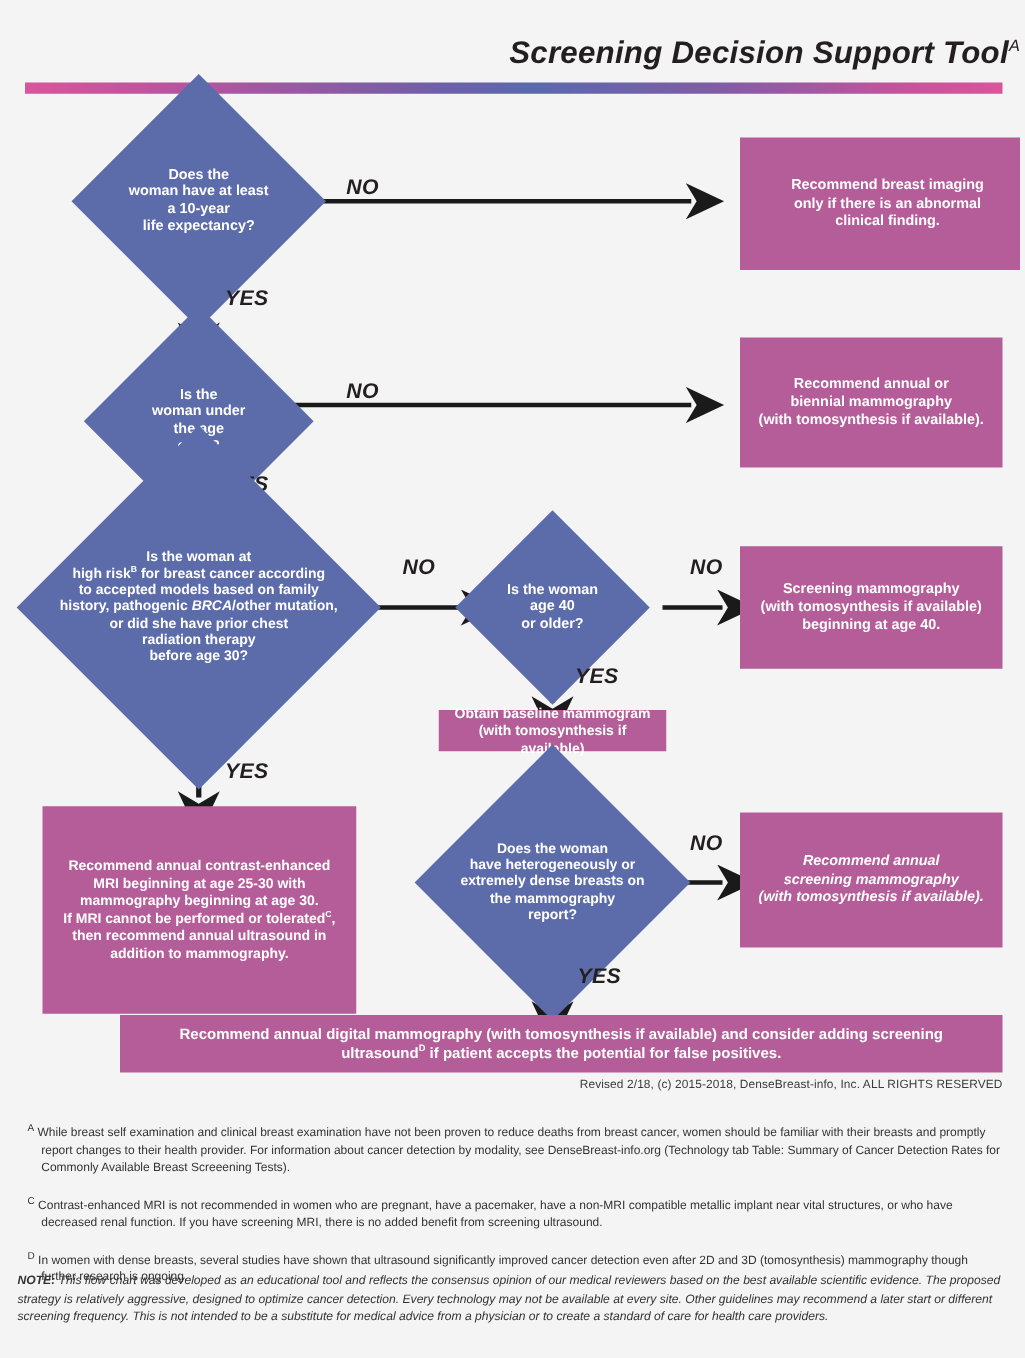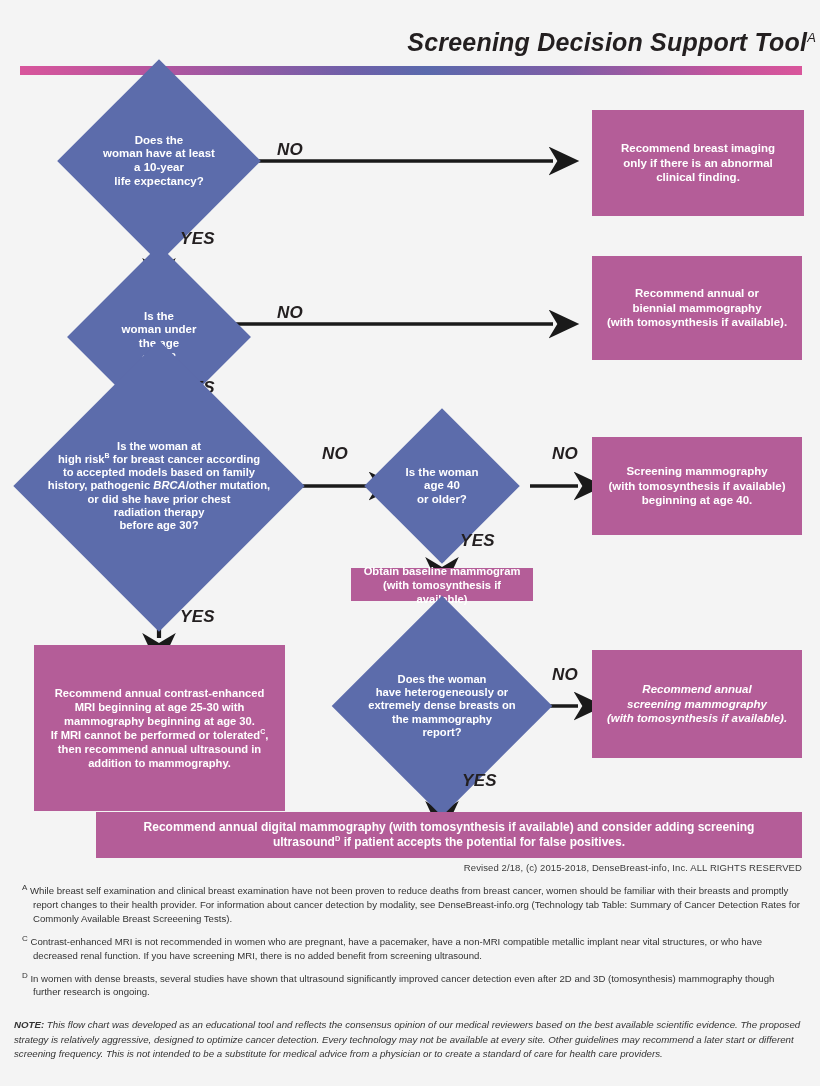--- a/index.html
+++ b/index.html
@@ -59,21 +59,21 @@
 
   
   .revised{
     position:absolute;right:18px;top:862px;
     font-size:9.5px;color:#3a3a3a;letter-spacing:.1px;
   }
   .notes{
     position:absolute;left:22px;top:884px;width:780px;
     font-size:9.6px;line-height:1.45;color:#333;
   }
-  .note{margin:0 0 9px 0;padding-left:11px;text-indent:-11px;}
+  .note{margin:16px 0 9px 0;padding-left:11px;text-indent:-11px;}
   .note sup{font-size:8px;}
   .finalnote{
     position:absolute;left:14px;top:1018px;width:794px;
     font-size:9.7px;line-height:1.5;font-style:italic;color:#333;
   }
   .finalnote b{font-style:italic;font-weight:bold;}
 </style>
 </head>
 <body>
 
@@ -115,33 +115,33 @@
   </svg>
 
   <div class="diamond" style="left:87px;top:89px;width:144px;height:144px;">
     <div class="dtext" style="font-size:11.5px;">
       <span class="lines">Does the<br>woman have at least<br>a 10-year<br>life expectancy?</span>
     </div>
   </div>
   <div class="lbl" style="left:277px;top:140px;">NO</div>
   <div class="lbl" style="left:180px;top:229px;">YES</div>
 
-  <div class="pinkbox" style="left:592px;top:110px;width:212px;height:106px;font-size:11.5px;">
+  <div class="pinkbox" style="left:592px;top:110px;width:212px;height:106px;font-size:11.5px;padding-left:12px;">
     <div class="inner">Recommend breast imaging<br>only if there is an abnormal<br>clinical finding.</div>
   </div>
 
   <div class="diamond" style="left:94px;top:272px;width:130px;height:130px;">
     <div class="dtext" style="font-size:11.5px;">
       <span class="lines">Is the<br>woman under<br>the age<br>of 75?</span>
     </div>
   </div>
   <div class="lbl" style="left:277px;top:303px;">NO</div>
   <div class="lbl" style="left:180px;top:378px;">YES</div>
 
-  <div class="pinkbox" style="left:592px;top:256px;width:210px;height:104px;font-size:11.5px;">
+  <div class="pinkbox" style="left:592px;top:270px;width:210px;height:104px;font-size:11.5px;">
     <div class="inner">Recommend annual or<br>biennial mammography<br>(with tomosynthesis if available).</div>
   </div>
 
   <div class="diamond" style="left:56px;top:383px;width:206px;height:206px;">
     <div class="dtext" style="font-size:11.2px;">
       <span class="lines">Is the woman at<br>high risk<sup>B</sup> for breast cancer according<br>to accepted models based on family<br>history, pathogenic <i>BRCA</i>/other mutation,<br>or did she have prior chest<br>radiation therapy<br>before age 30?</span>
     </div>
   </div>
   <div class="lbl" style="left:322px;top:444px;">NO</div>
   <div class="lbl" style="left:180px;top:607px;">YES</div>

